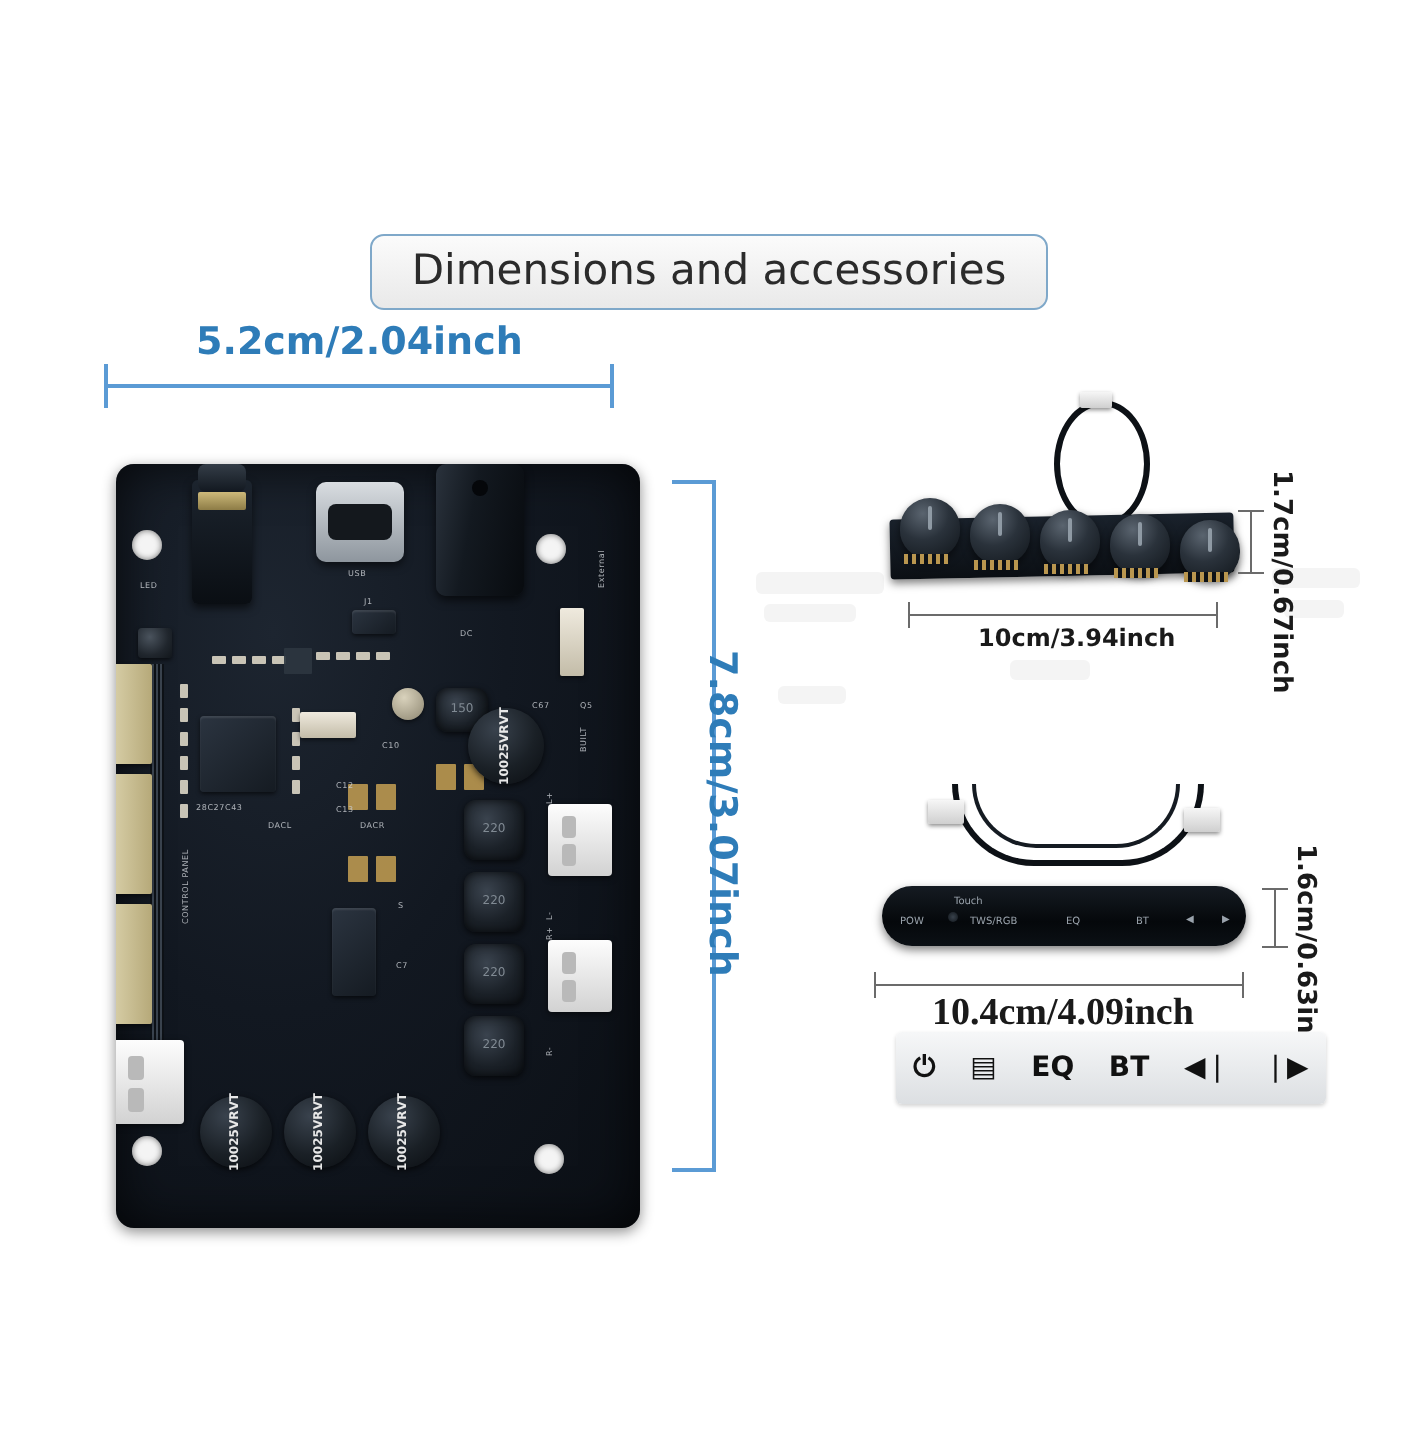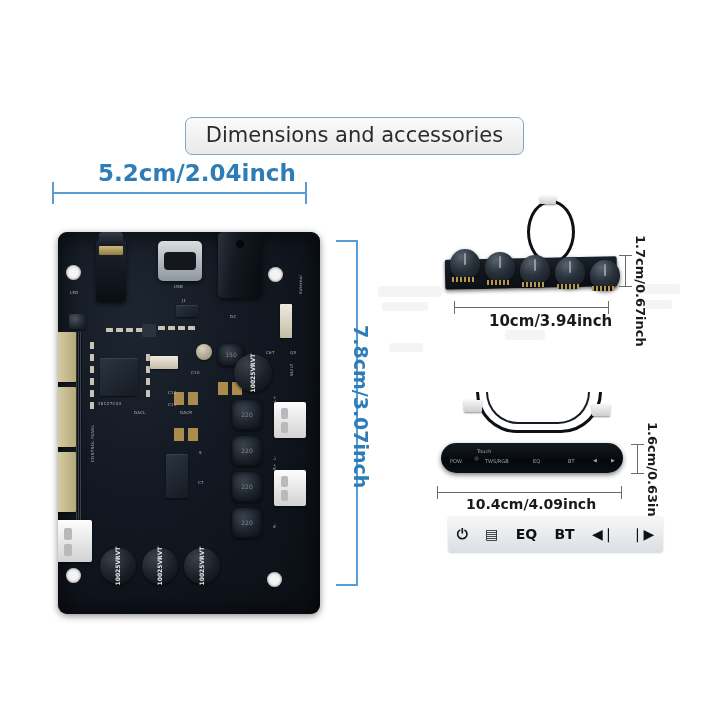--- a/index.html
+++ b/index.html
@@ -159,21 +159,21 @@
     <span class="subtitle">Dimensions and accessories</span>
   </div>
 
   <div class="wm" style="left:378px;top:286px;width:64px;height:11px;"></div>
   <div class="wm" style="left:382px;top:302px;width:46px;height:9px;"></div>
   <div class="wm" style="left:505px;top:330px;width:40px;height:10px;"></div>
   <div class="wm" style="left:636px;top:284px;width:44px;height:10px;"></div>
   <div class="wm" style="left:642px;top:300px;width:30px;height:9px;"></div>
   <div class="wm" style="left:389px;top:343px;width:34px;height:9px;"></div>
 
-  <div class="dim-label-blue" style="left:98px;top:160px;font-size:23px;">5.2cm/2.04inch</div>
+  <div class="dim-label-blue" style="left:98px;top:160px;font-size:19px;">5.2cm/2.04inch</div>
   <div class="dim-blue" style="left:52px;top:192px;width:255px;height:2px;"></div>
   <div class="dim-blue" style="left:52px;top:182px;width:2px;height:22px;"></div>
   <div class="dim-blue" style="left:305px;top:182px;width:2px;height:22px;"></div>
 
   <div class="dim-blue" style="left:356px;top:240px;width:2px;height:346px;"></div>
   <div class="dim-blue" style="left:336px;top:240px;width:22px;height:2px;"></div>
   <div class="dim-blue" style="left:336px;top:584px;width:22px;height:2px;"></div>
   <div class="dim-label-blue" style="left:372px;top:325px;font-size:19px;transform:rotate(90deg);transform-origin:left top;">7.8cm/3.07inch</div>
 
   <div class="pcb">
@@ -298,21 +298,21 @@
     <div class="knob" style="left:590px;top:260px;"></div>
     <div class="knobpins" style="left:452px;top:277px;width:22px;"></div>
     <div class="knobpins" style="left:487px;top:280px;width:22px;"></div>
     <div class="knobpins" style="left:522px;top:282px;width:22px;"></div>
     <div class="knobpins" style="left:557px;top:284px;width:22px;"></div>
     <div class="knobpins" style="left:592px;top:286px;width:22px;"></div>
 
     <div class="dim-gray" style="left:454px;top:307px;width:155px;height:1px;"></div>
     <div class="dim-gray" style="left:454px;top:301px;width:1px;height:13px;"></div>
     <div class="dim-gray" style="left:608px;top:301px;width:1px;height:13px;"></div>
-    <div class="dim-label-dark" style="left:489px;top:312px;font-size:15px;">10cm/3.94inch</div>
+    <div class="dim-label-dark" style="left:489px;top:312px;font-size:12px;">10cm/3.94inch</div>
 
     <div class="dim-gray" style="left:625px;top:255px;width:1px;height:32px;"></div>
     <div class="dim-gray" style="left:619px;top:255px;width:13px;height:1px;"></div>
     <div class="dim-gray" style="left:619px;top:286px;width:13px;height:1px;"></div>
     <div class="dim-label-dark" style="left:648px;top:235px;font-size:13px;transform:rotate(90deg);transform-origin:left top;">1.7cm/0.67inch</div>
   </div>
 
   <div>
 
     <div style="position:absolute;left:476px;top:392px;width:120px;height:38px;
@@ -329,21 +329,21 @@
       <div class="tp-txt" style="left:44px;top:15px;">TWS/RGB</div>
       <div class="tp-txt" style="left:92px;top:15px;">EQ</div>
       <div class="tp-txt" style="left:127px;top:15px;">BT</div>
       <div class="tp-txt" style="left:152px;top:14px;">◀</div>
       <div class="tp-txt" style="left:170px;top:14px;">▶</div>
     </div>
 
     <div class="dim-gray" style="left:437px;top:492px;width:185px;height:1px;"></div>
     <div class="dim-gray" style="left:437px;top:486px;width:1px;height:13px;"></div>
     <div class="dim-gray" style="left:621px;top:486px;width:1px;height:13px;"></div>
-    <div class="dim-label-dark" style="left:466px;top:496px;font-size:14px;">10.4cm/4.09inch</div>
+    <div class="dim-label-dark" style="left:466px;top:496px;font-size:19px;font-family:Liberation Serif, serif;">10.4cm/4.09inch</div>
 
     <div class="dim-gray" style="left:637px;top:444px;width:1px;height:30px;"></div>
     <div class="dim-gray" style="left:631px;top:444px;width:13px;height:1px;"></div>
     <div class="dim-gray" style="left:631px;top:473px;width:13px;height:1px;"></div>
     <div class="dim-label-dark" style="left:660px;top:422px;font-size:13px;transform:rotate(90deg);transform-origin:left top;">1.6cm/0.63inch</div>
   </div>
 
   <div class="iconbar">
     <span class="ic">⏻</span>
     <span class="ic">▤</span>

